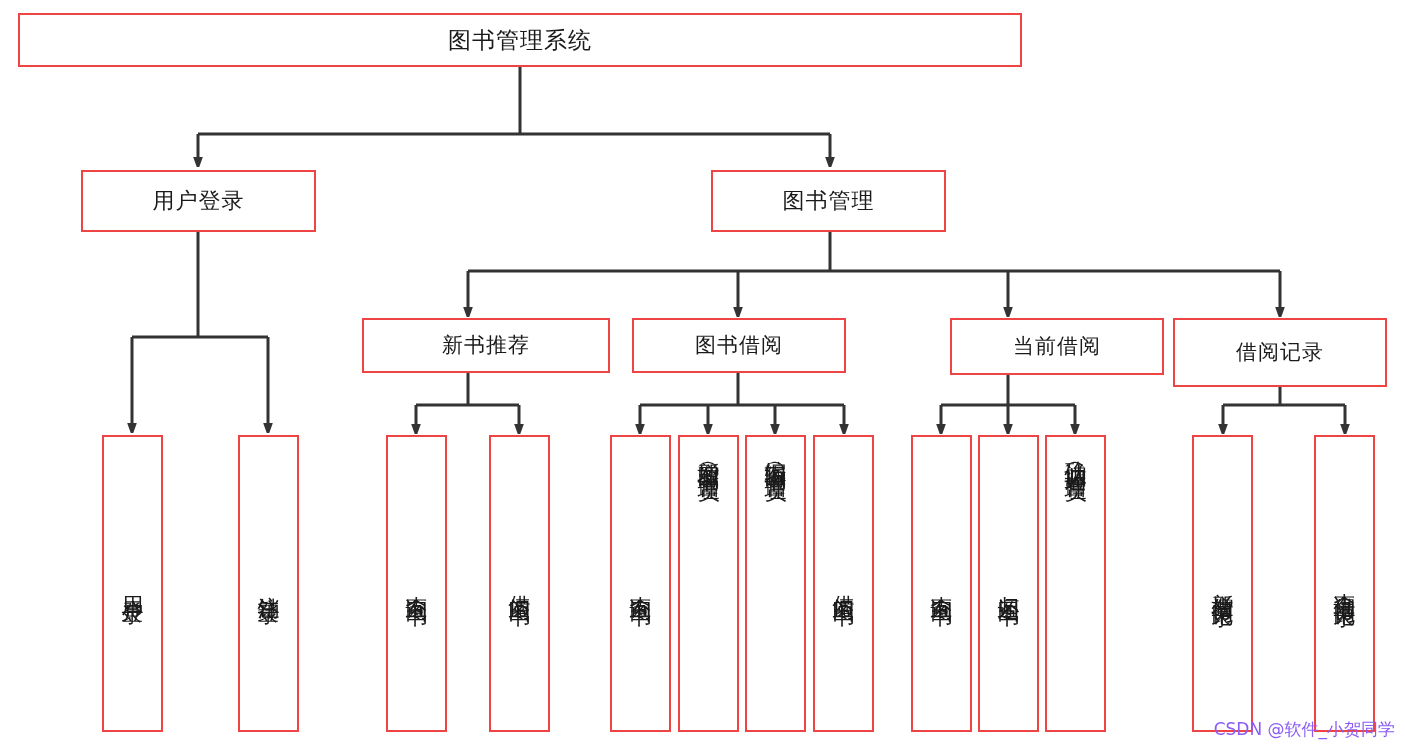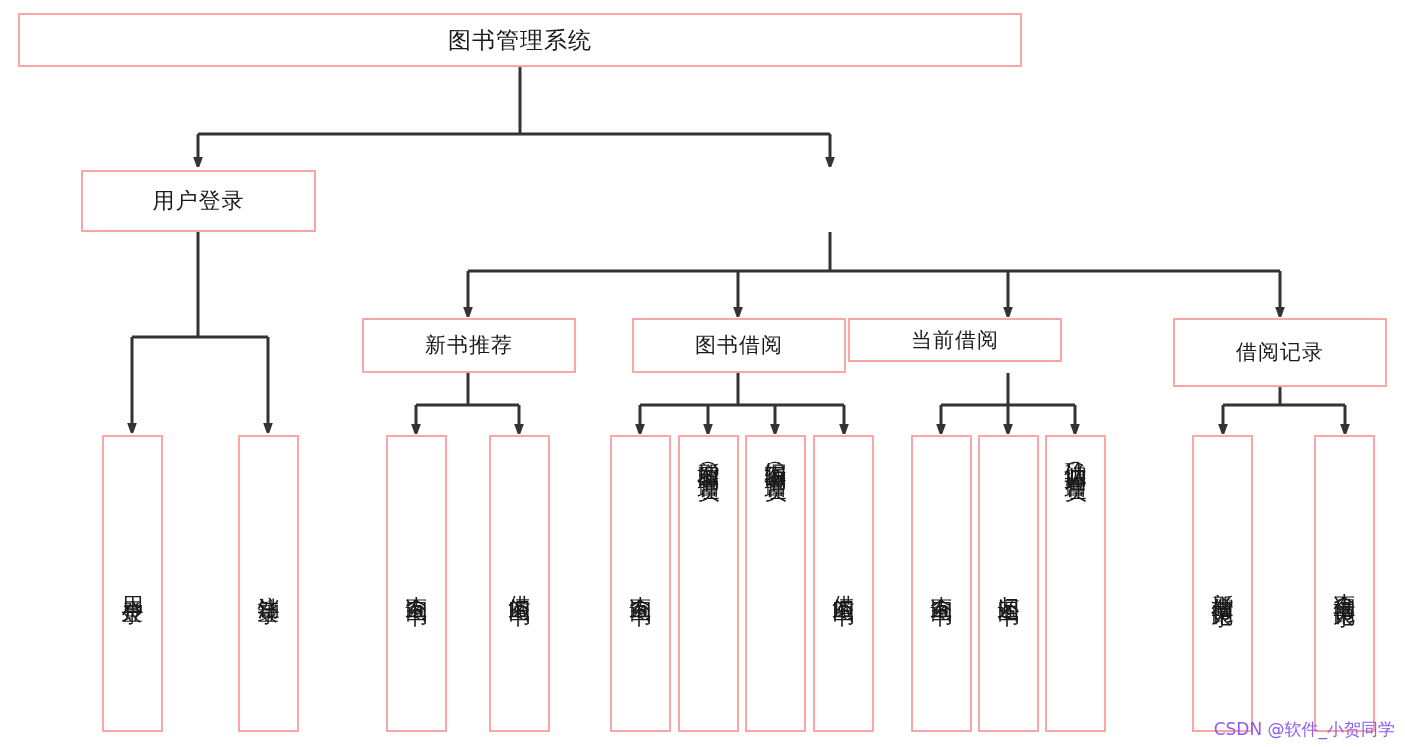--- a/index.html
+++ b/index.html
@@ -22,21 +22,21 @@
     position: absolute;
     left: 0;
     top: 0;
     width: 1405px;
     height: 747px;
   }
   .node {
     position: absolute;
     box-sizing: border-box;
     background: #ffffff;
-    border: 2px solid #fca5a5;
+    border: 2px solid #ef4444;
     display: flex;
     align-items: center;
     justify-content: center;
     color: #1a1a1a;
   }
   .node-label {
     display: block;
     text-align: center;
     line-height: 1.08;
     letter-spacing: 0.5px;
@@ -140,28 +140,31 @@
     </g>
   </svg>
 
   <div class="node horiz root" style="left:18px; top:13px; width:1004px; height:54px;">
     <span class="node-label">图书管理系统</span>
   </div>
 
   <div class="node horiz" style="left:81px; top:170px; width:235px; height:62px;">
     <span class="node-label">用户登录</span>
   </div>
-
-  <div class="node horiz lvl3" style="left:362px; top:318px; width:214px; height:55px;">
+  <div class="node horiz" style="left:711px; top:170px; width:235px; height:62px;">
+    <span class="node-label">图书管理</span>
+  </div>
+
+  <div class="node horiz lvl3" style="left:362px; top:318px; width:248px; height:55px;">
     <span class="node-label">新书推荐</span>
   </div>
   <div class="node horiz lvl3" style="left:632px; top:318px; width:214px; height:55px;">
     <span class="node-label">图书借阅</span>
   </div>
-  <div class="node horiz lvl3" style="left:848px; top:318px; width:214px; height:44px;">
+  <div class="node horiz lvl3" style="left:950px; top:318px; width:214px; height:57px;">
     <span class="node-label">当前借阅</span>
   </div>
   <div class="node horiz lvl3" style="left:1173px; top:318px; width:214px; height:69px;">
     <span class="node-label">借阅记录</span>
   </div>
 
   <div class="node leaf center" style="left:102px; top:435px; width:61px; height:297px;">
     <span class="node-label">用户登录</span>
   </div>
   <div class="node leaf center" style="left:238px; top:435px; width:61px; height:297px;">

